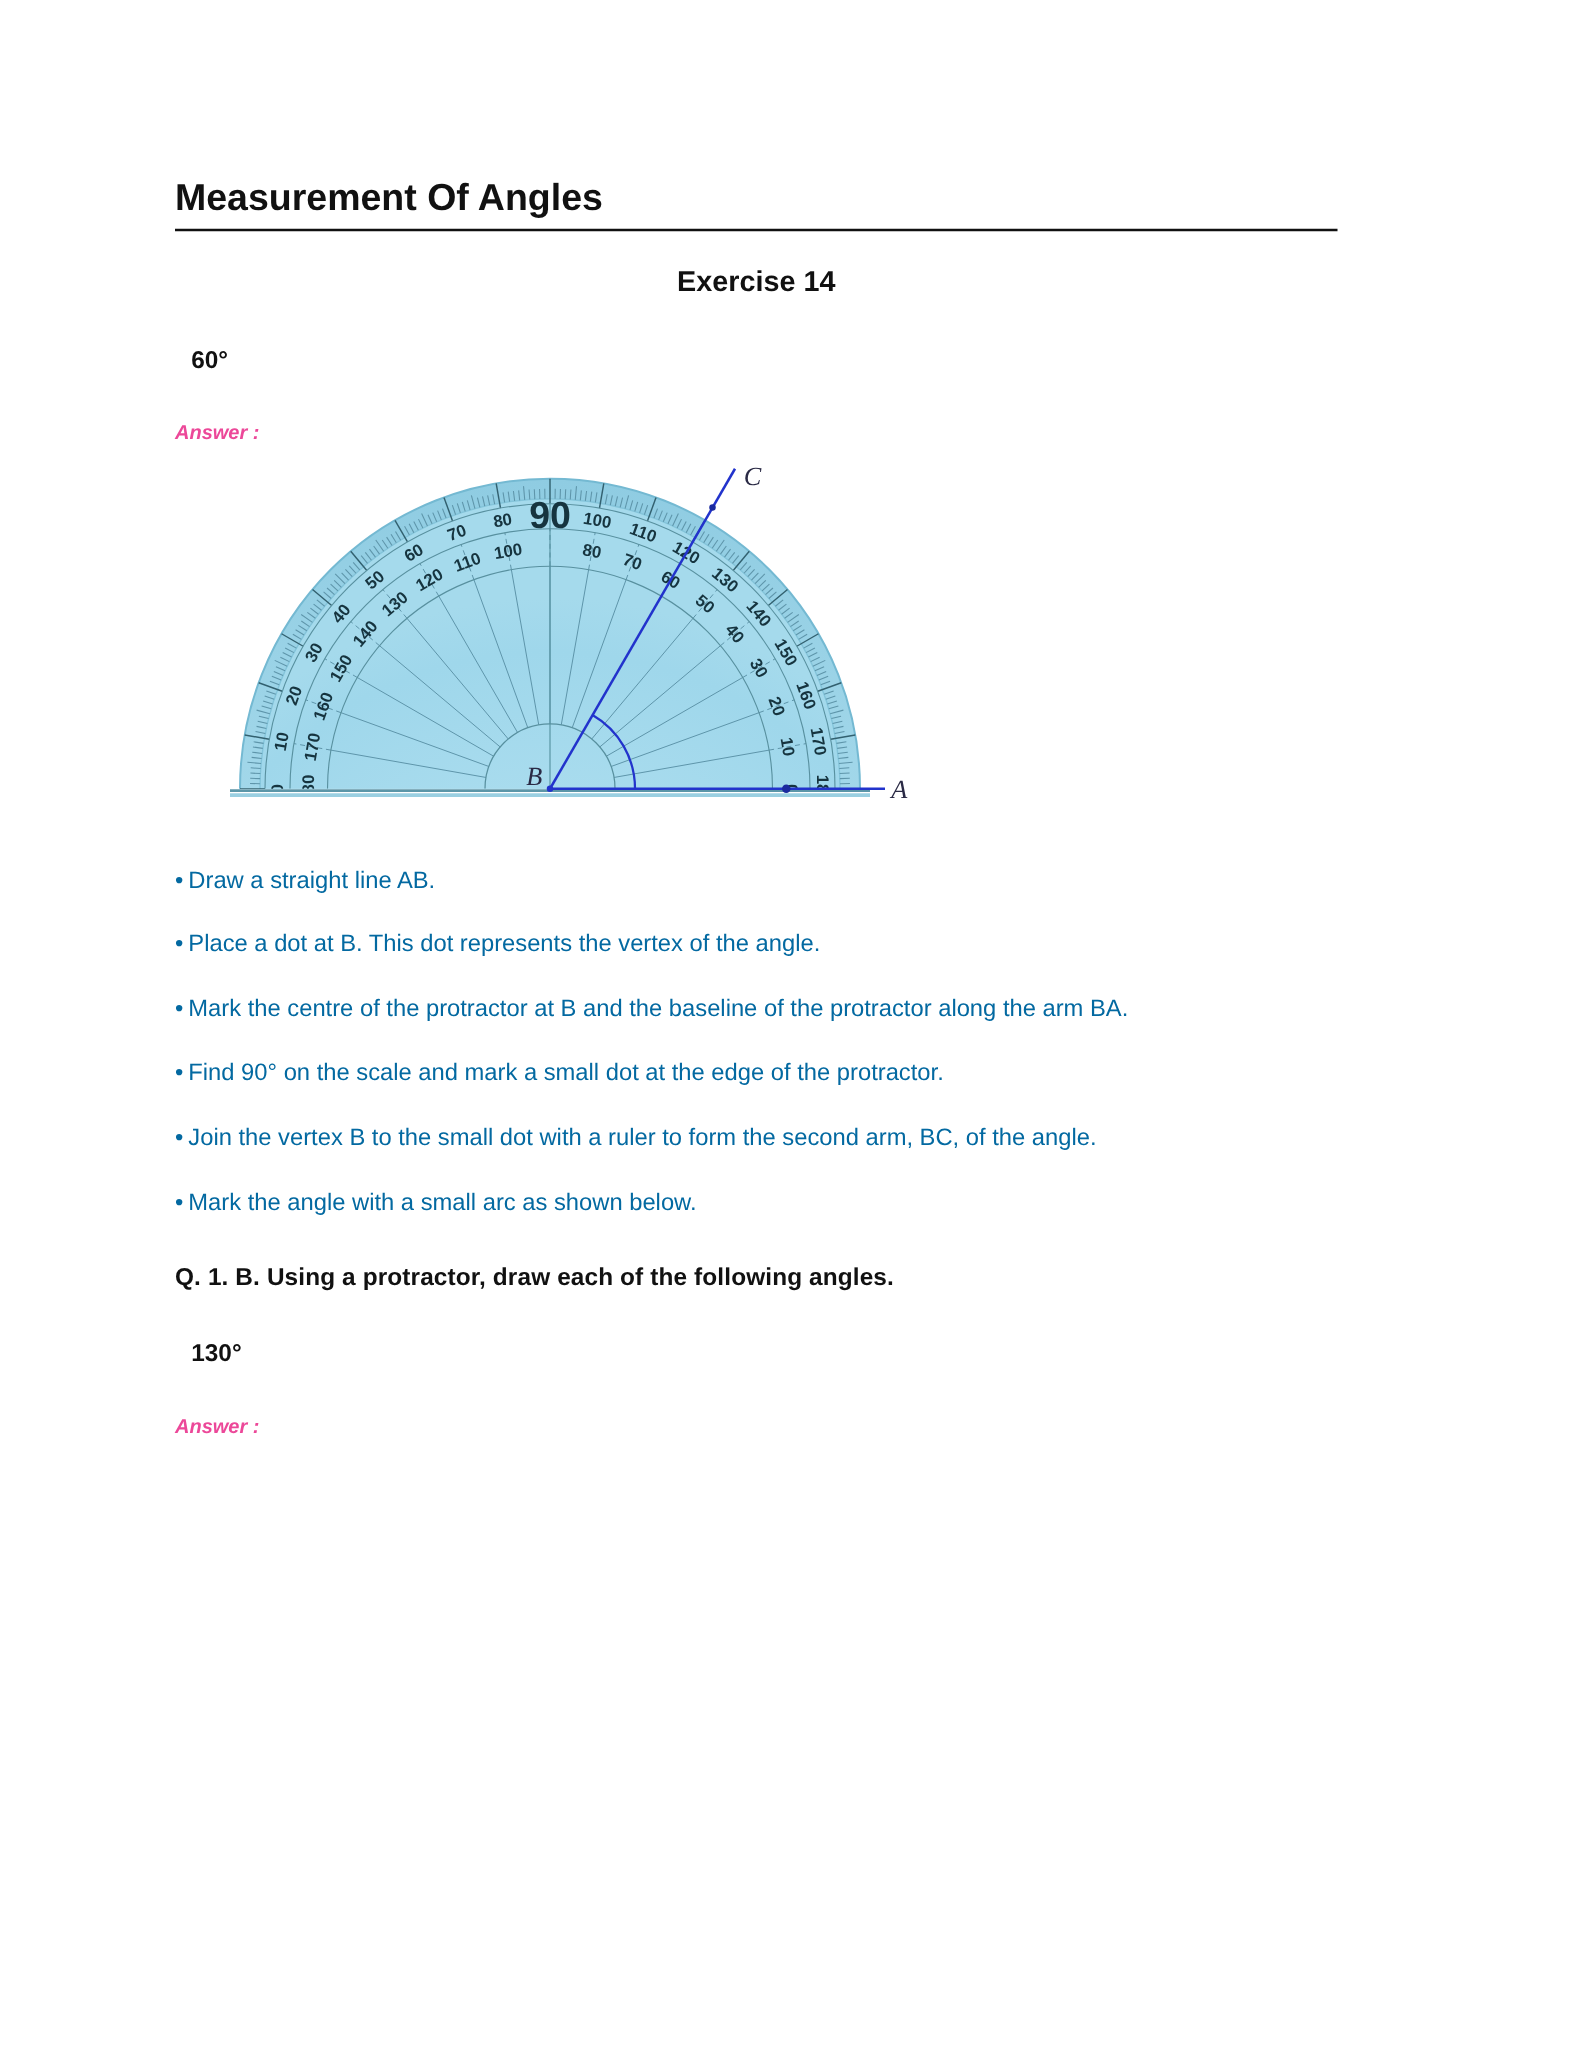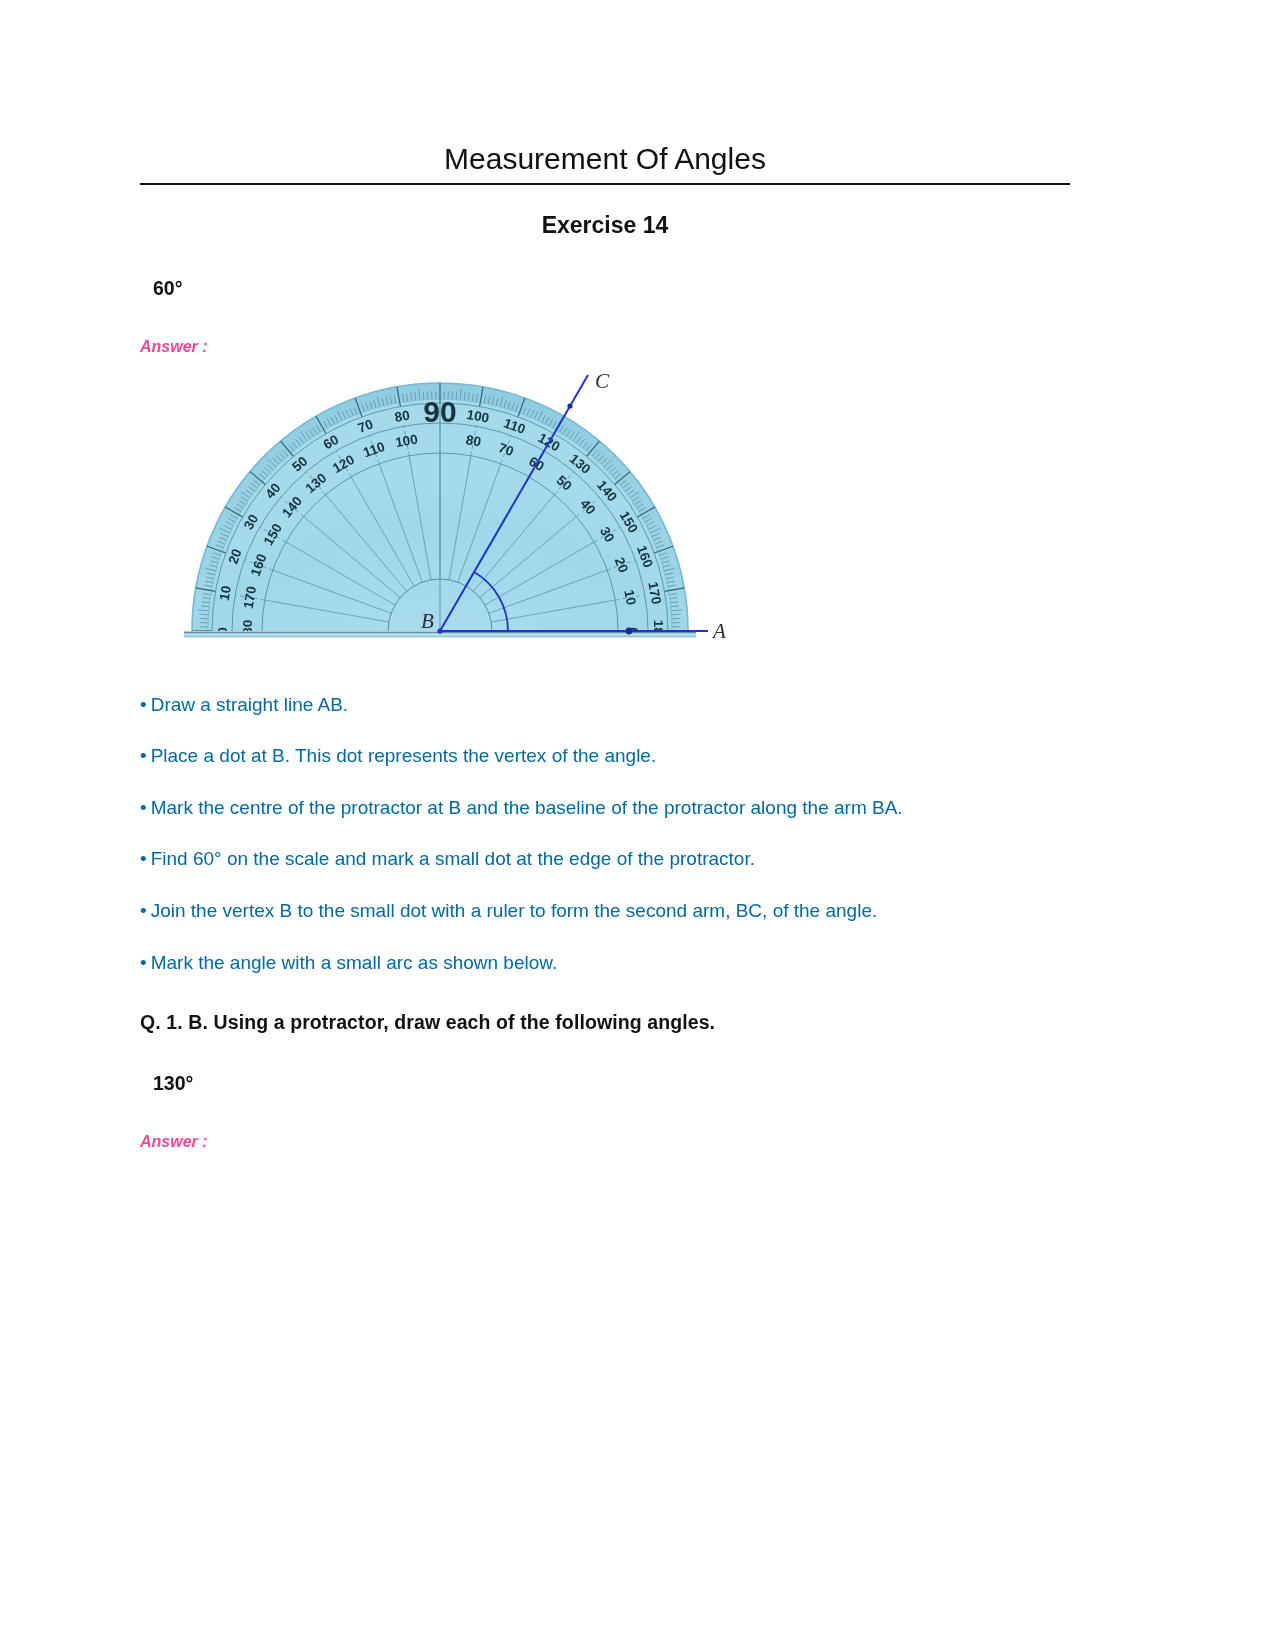--- a/index.html
+++ b/index.html
@@ -25,23 +25,23 @@
   }
   .content {
     position: absolute;
     left: 140px;
     top: 0;
     width: 930px;
   }
 
   
   .doc-title {
-    text-align: center;
+    text-align: left;
     font-size: 30px;
-    font-weight: normal;
+    font-weight: bold;
     letter-spacing: 0px;
     margin: 0;
     padding-top: 143px;
     line-height: 1.05;
     color: #111111;
     font-family: "Liberation Sans", sans-serif;
   }
   .title-rule {
     border: none;
     border-top: 2.5px solid #111111;
@@ -438,21 +438,21 @@
         <text x="281" y="256" font-family="'Liberation Serif', serif" font-size="21" font-style="italic" fill="#2A2A45">B</text>
         <text x="573" y="266" font-family="'Liberation Serif', serif" font-size="21" font-style="italic" fill="#2A2A45">A</text>
         <text x="455" y="16" font-family="'Liberation Serif', serif" font-size="21" font-style="italic" fill="#2A2A45">C</text>
       </svg>
     </div>
 
     <div class="steps">
       <p class="step"><span class="bullet">•</span><span>Draw a straight line AB.</span></p>
       <p class="step"><span class="bullet">•</span><span>Place a dot at B. This dot represents the vertex of the angle.</span></p>
       <p class="step"><span class="bullet">•</span><span>Mark the centre of the protractor at B and the baseline of the protractor along the arm BA.</span></p>
-      <p class="step"><span class="bullet">•</span><span>Find 60° on the scale and mark a small dot at the edge of the protractor.</span></p>
+      <p class="step"><span class="bullet">•</span><span>Find 90° on the scale and mark a small dot at the edge of the protractor.</span></p>
       <p class="step"><span class="bullet">•</span><span>Join the vertex B to the small dot with a ruler to form the second arm, BC, of the angle.</span></p>
       <p class="step"><span class="bullet">•</span><span>Mark the angle with a small arc as shown below.</span></p>
     </div>
 
     <div class="q2-block">
       <p class="question">Q. 1. B. Using a protractor, draw each of the following angles.</p>
       <p class="angle-value">130°</p>
       <p class="answer-label">Answer :</p>
     </div>
 

